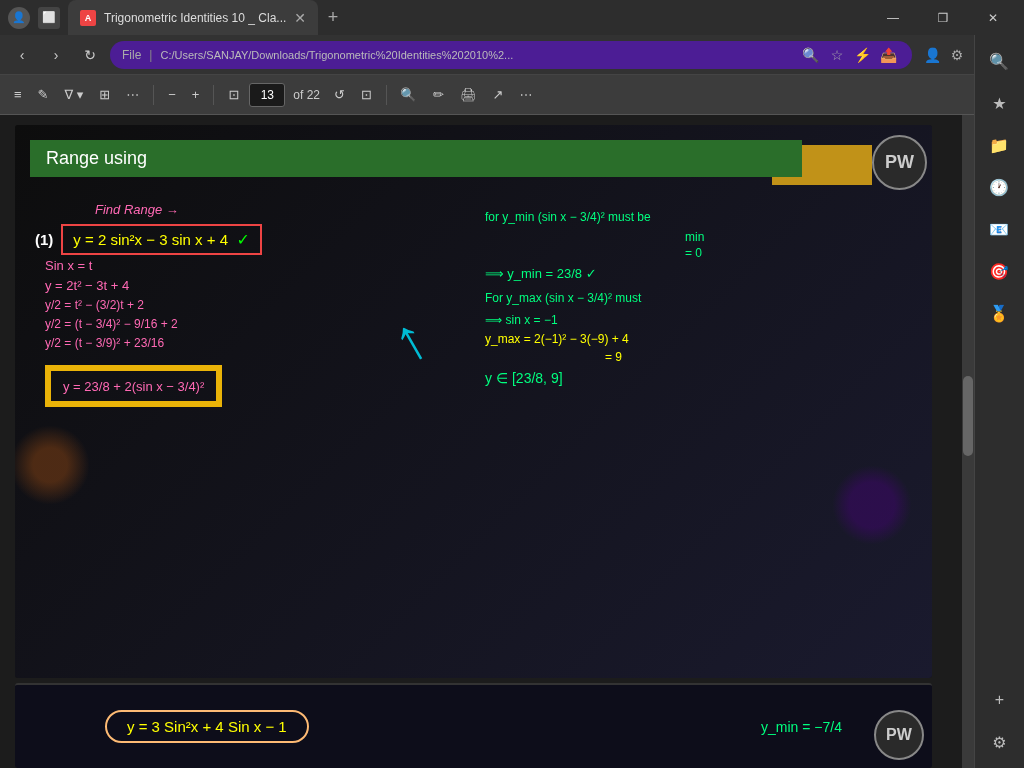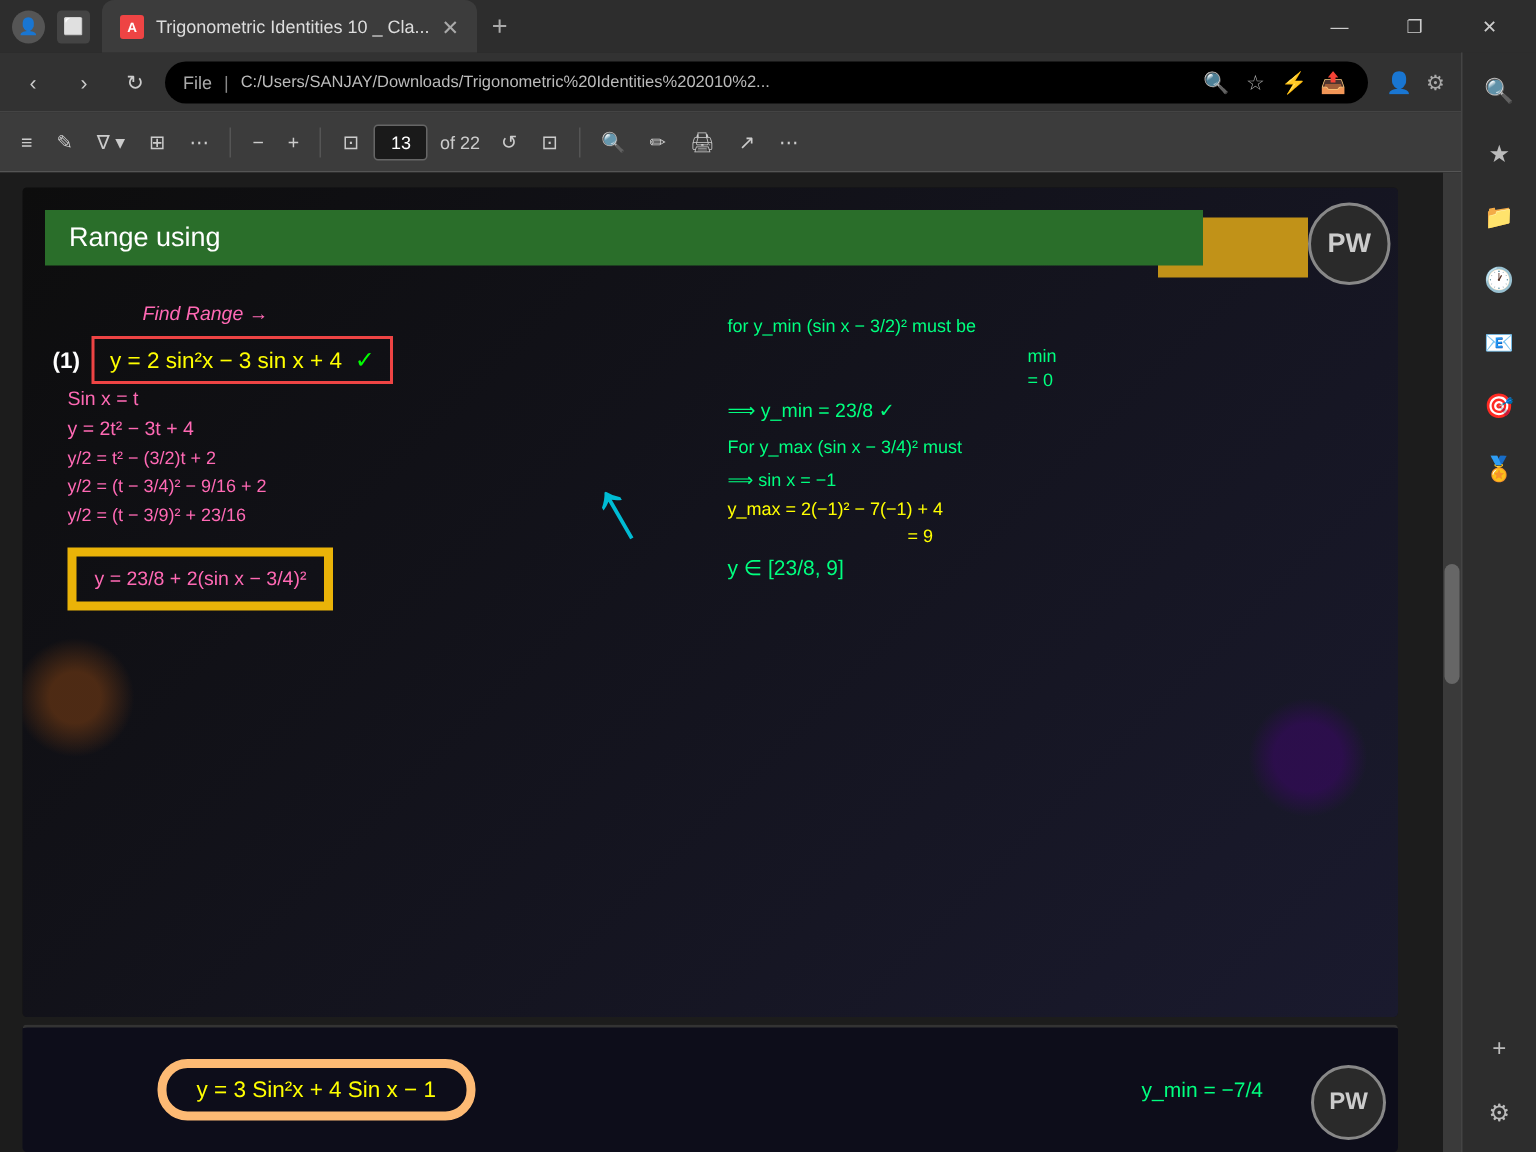--- a/index.html
+++ b/index.html
@@ -49,21 +49,21 @@
       display: flex;
       align-items: center;
       padding: 0 8px;
       gap: 6px;
       border-bottom: 1px solid #444;
     }
     .nav-btn { width:28px; height:28px; border-radius:50%; display:flex; align-items:center; justify-content:center; color:#ccc; cursor:pointer; font-size:14px; }
     .address-field {
       flex: 1;
       height: 28px;
-      background: #000000;
+      background: #4c1d95;
       border-radius: 14px;
       display: flex;
       align-items: center;
       padding: 0 12px;
       gap: 8px;
       color: #ccc;
       font-size: 12px;
     }
     .address-icons { display:flex; gap:4px; align-items:center; }
     .addr-icon { color:#aaa; font-size:14px; cursor:pointer; width:22px; height:22px; display:flex; align-items:center; justify-content:center; border-radius:50%; }
@@ -145,21 +145,21 @@
     }
     .equation-box {
       border:2px solid #e44; padding:4px 10px; display:inline-block;
       margin:6px 0; background:transparent;
     }
 
     .result-box {
       border:6px solid #eab308; padding:6px 12px; display:inline-block; margin:8px 0;
     }
     .bottom-eq-box {
-      border:6px solid #fdba74; border-radius:20px; padding:6px 20px;
+      border:2px solid #fdba74; border-radius:20px; padding:6px 20px;
       display:inline-flex; align-items:flex-end;
     }
 
     .pw-logo-bottom {
       position:absolute; bottom:8px; right:8px; width:50px; height:50px;
       border:2px solid #888; border-radius:50%;
       display:flex; align-items:center; justify-content:center;
       background:#2a2a2a; color:#ccc; font-size:16px; font-weight:bold;
     }
 
@@ -307,30 +307,30 @@
         
         <div class="result-box" style="margin-top:10px;">
           <span style="color:#ff69b4; font-size:13px;">y = 23/8 + 2(sin x − 3/4)²</span>
         </div>
       </div>
 
       <div style="position:absolute; top:180px; left:380px; color:#00bcd4; font-size:60px; transform: rotate(-30deg);">↑</div>
 
       <div style="position:absolute; top:80px; left:470px; right:15px;">
         <div style="color:#00ff7f; font-size:12px; margin:3px 0; line-height:1.6;">
-          <span>for y_min  (sin x − 3/2)² must be</span>
+          <span>for y_min  (sin x − 3/4)² must be</span>
         </div>
         <div style="color:#00ff7f; font-size:12px; margin:2px 0 2px 200px;">min</div>
         <div style="color:#00ff7f; font-size:12px; margin:2px 0 2px 200px;">= 0</div>
         <div style="color:#00ff7f; font-size:13px; margin:6px 0;">⟹ y_min = 23/8  ✓</div>
         <div style="color:#00ff7f; font-size:12px; margin:8px 0 2px 0; line-height:1.6;">
           <span>For y_max  (sin x − 3/4)² must</span>
         </div>
         <div style="color:#00ff7f; font-size:12px; margin:5px 0;">⟹ sin x = −1</div>
-        <div style="color:#ffff00; font-size:12px; margin:4px 0;">y_max = 2(−1)² − 7(−1) + 4</div>
+        <div style="color:#ffff00; font-size:12px; margin:4px 0;">y_max = 2(−1)² − 3(−9) + 4</div>
         <div style="color:#ffff00; font-size:12px; margin:2px 0 2px 120px;">= 9</div>
         <div style="color:#00ff7f; font-size:14px; margin:6px 0;">y ∈ [23/8, 9]</div>
       </div>
 
     </div>
 
     <div style="position:absolute; bottom:0; left:15px; right:30px; height:85px; background:#0d0d1a; border-radius:3px; overflow:hidden; display:flex; align-items:center; padding:0 30px; border-top:2px solid #333;">
 
       <div class="pw-logo-bottom">
         <span>PW</span>

